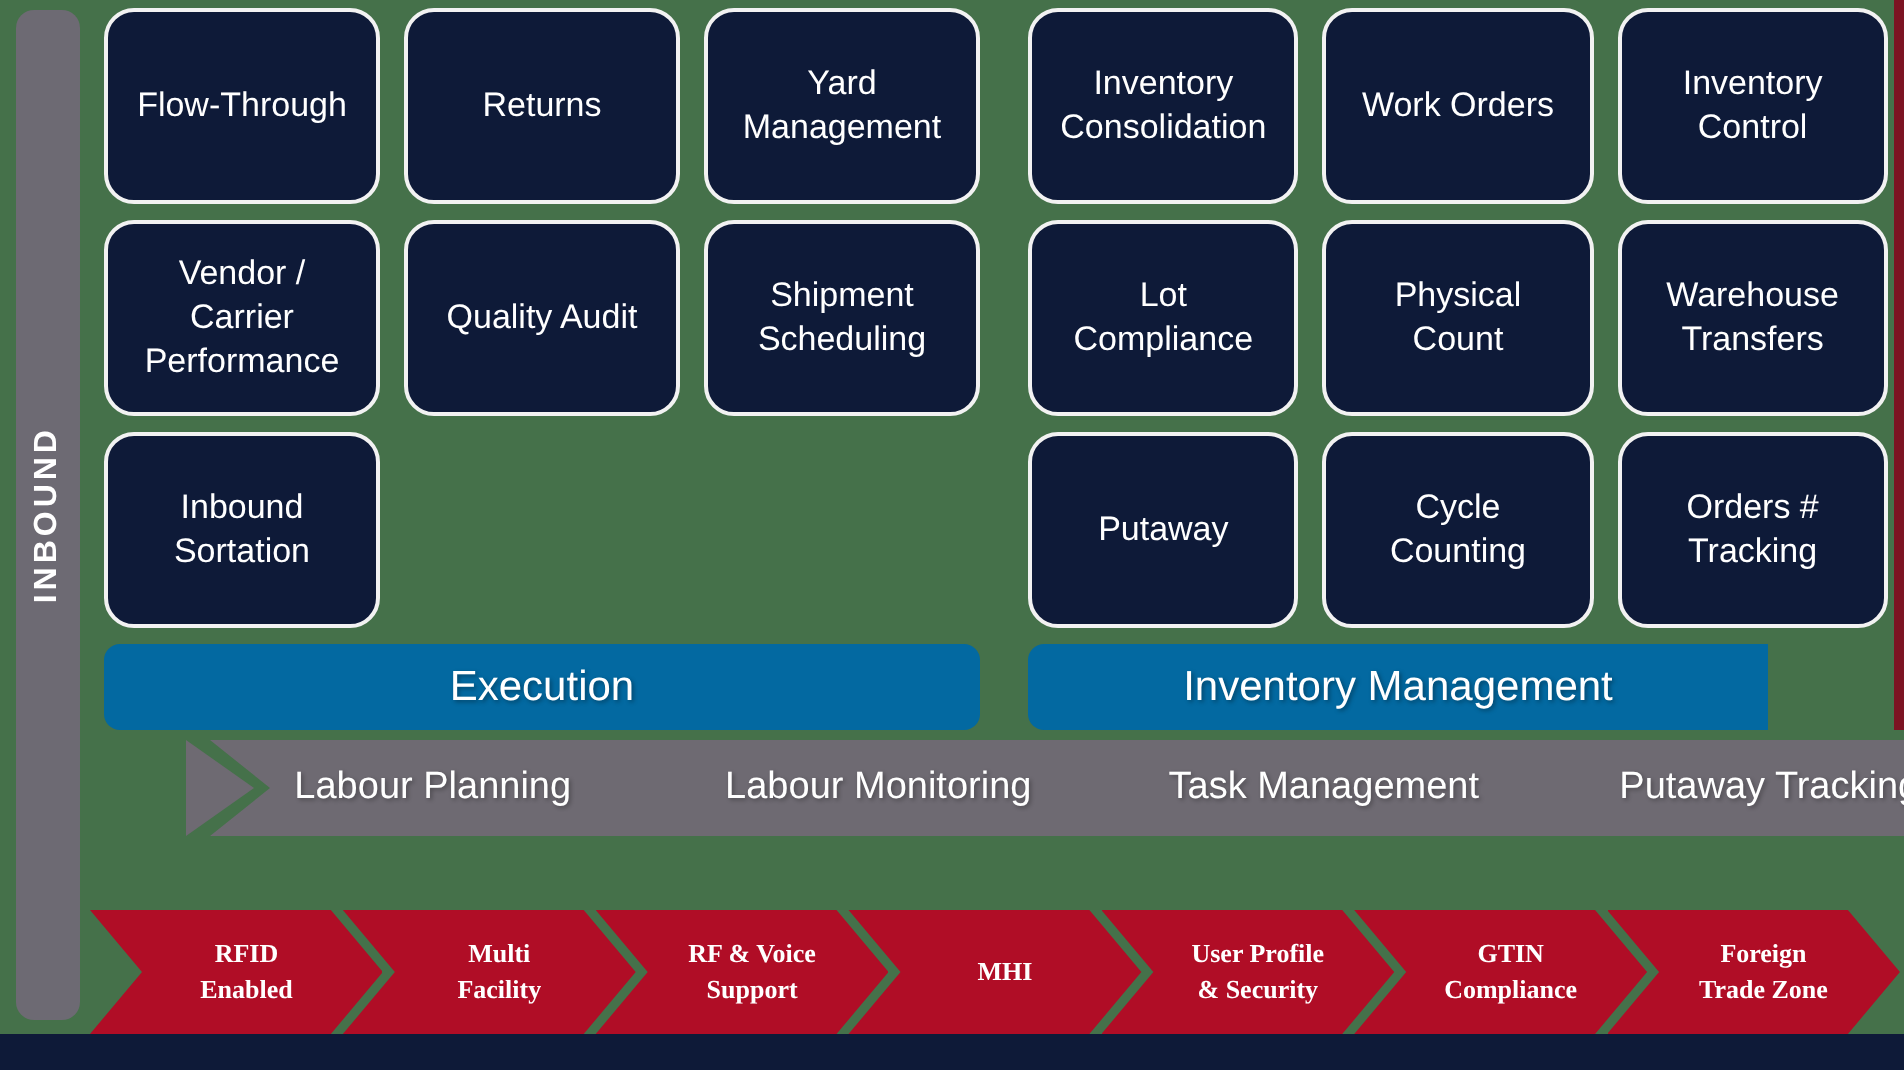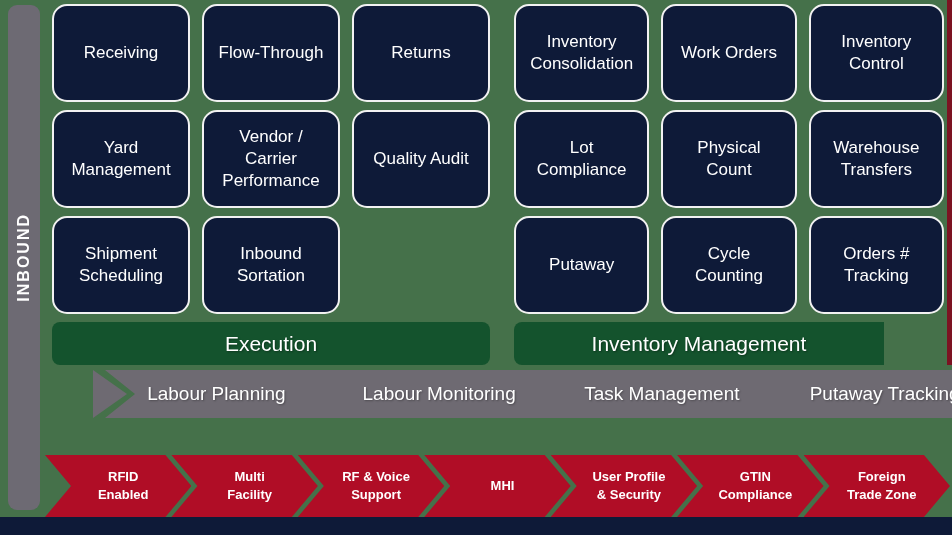--- a/index.html
+++ b/index.html
@@ -68,21 +68,21 @@
     line-height: 1.3;
     white-space: pre-line;
     padding: 4px;
   }
 
   
   .banner {
     position: absolute;
     top: 322px;
     height: 43px;
-    background: #14532d;
+    background: #0369a1;
     color: #FFFFFF;
     font-size: 21px;
     display: flex;
     align-items: center;
     justify-content: center;
     text-shadow: 1px 1px 2px rgba(0,0,0,0.35);
   }
   .banner.left  { left: 52px;  width: 438px; border-radius: 8px; }
   .banner.right { left: 514px; width: 370px; border-radius: 8px 0 0 8px; }
 
@@ -115,20 +115,21 @@
     font-size: 19px;
     text-shadow: 1px 1px 2px rgba(0,0,0,0.3);
   }
 
   
   .chevrons {
     position: absolute;
     left: 45px; top: 455px;
     width: 905px; height: 62px;
     display: flex;
+    font-family: Liberation Serif, serif;
   }
   .chevron {
     flex: 1;
     height: 62px;
     background: #B00D26;
     clip-path: polygon(0 0, calc(100% - 26px) 0, 100% 50%, calc(100% - 26px) 100%, 0 100%, 26px 50%);
     display: flex;
     align-items: center;
     justify-content: center;
     text-align: center;
@@ -156,21 +157,20 @@
 
 <div class="canvas">
 
   <div class="edge-strip"></div>
 
   <div class="inbound-bar">
     <span>INBOUND</span>
   </div>
 
   <div class="group left">
-    <div class="feature-box">Receiving</div>
     <div class="feature-box">Flow-Through</div>
     <div class="feature-box">Returns</div>
     <div class="feature-box">Yard
 Management</div>
     <div class="feature-box">Vendor /
 Carrier
 Performance</div>
     <div class="feature-box">Quality Audit</div>
     <div class="feature-box">Shipment
 Scheduling</div>

